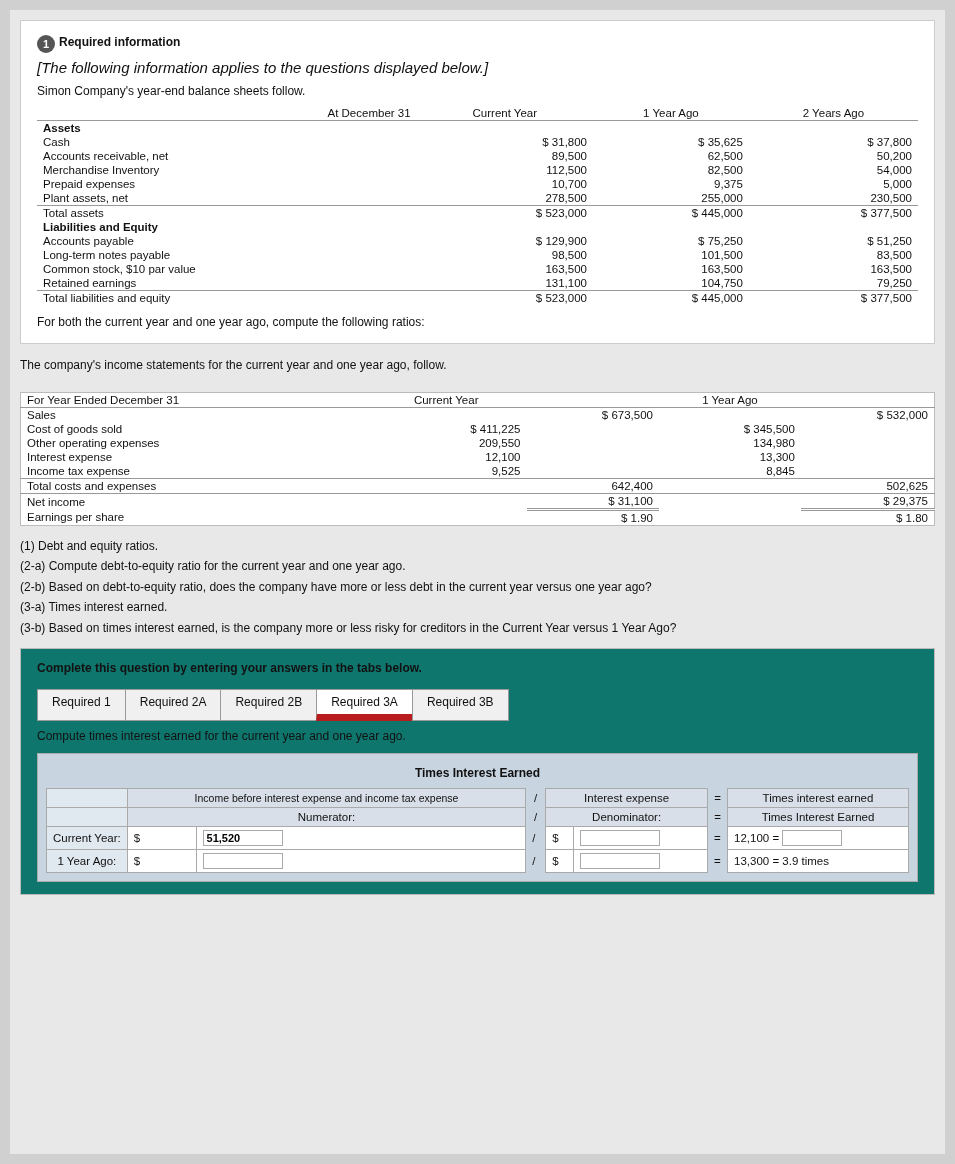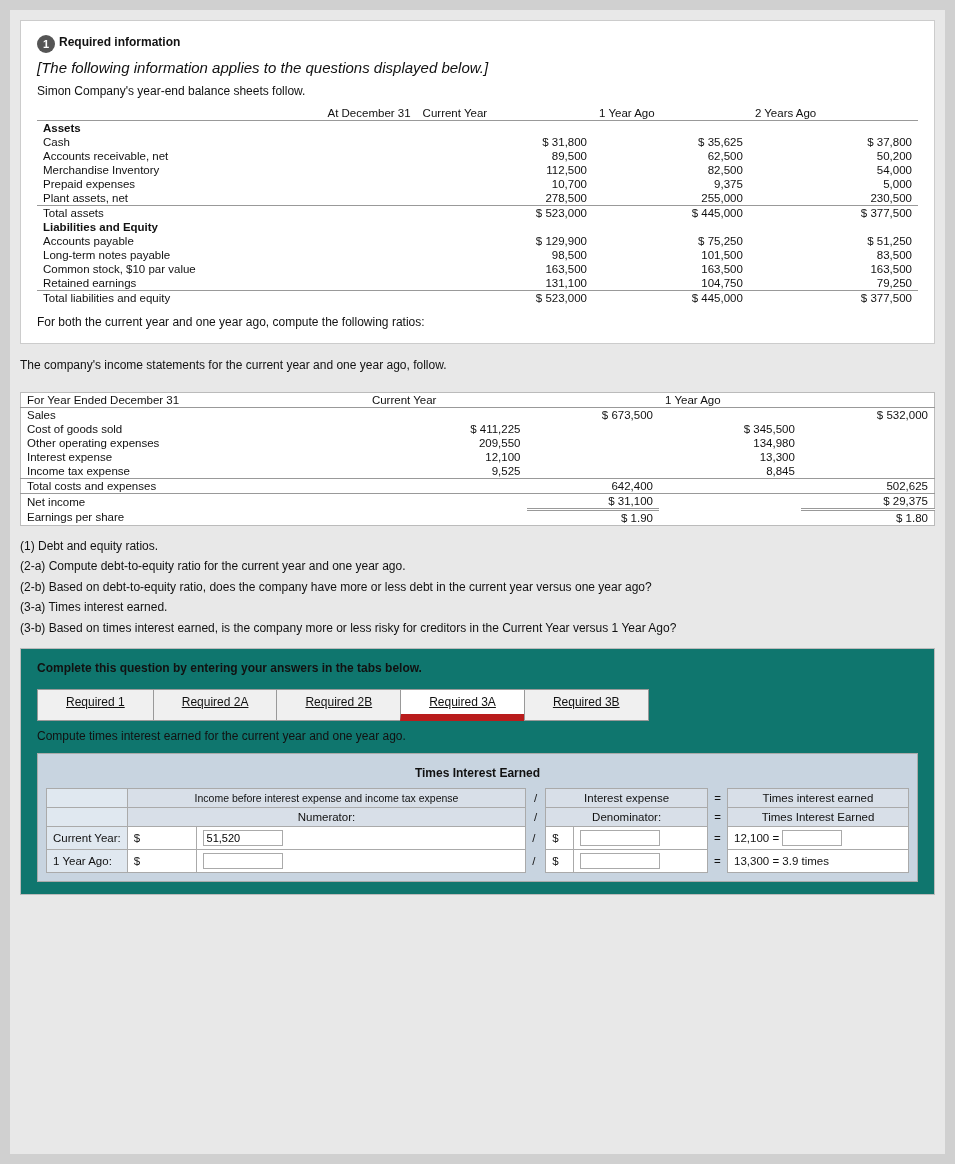--- a/index.html
+++ b/index.html
@@ -51,21 +51,21 @@
     .balance-sheet-title {
       font-size: 12px;
       margin-bottom: 8px;
     }
     table.data-table {
       width: 100%;
       border-collapse: collapse;
       font-size: 11.5px;
     }
     table.data-table th {
-      text-align: left;
+      text-align: center;
       font-weight: normal;
       padding: 1px 6px;
       border-bottom: 1px solid #999;
       white-space: nowrap;
     }
     table.data-table th:first-child {
       text-align: right;
     }
     table.data-table td {
       padding: 1px 6px;
@@ -110,27 +110,26 @@
     }
 
     
     .tab-bar {
       display: flex;
       gap: 0;
       margin-top: 14px;
       margin-bottom: 8px;
     }
     .tab {
-      padding: 5px 28px;
+      padding: 5px 14px;
       border: 1px solid #999;
       background: #f0f0f0;
       cursor: pointer;
       font-size: 12px;
       border-right: none;
-      text-decoration: underline;
     }
     .tab:last-child {
       border-right: 1px solid #999;
     }
     .tab.active {
       background: #fff;
       border-bottom: 7px solid #b91c1c;
       font-weight: normal;
     }
     .tab-content-label {
@@ -167,20 +166,21 @@
       white-space: nowrap;
     }
     .tie-table th {
       background: #d8dfe8;
       font-weight: normal;
       text-align: center;
     }
     .tie-table .label-col {
       background: #e0e8f0;
       width: 72px;
+      text-align: center;
     }
     .tie-table input[type="text"] {
       border: 1px solid #aaa;
       padding: 1px 3px;
       width: 80px;
       font-size: 11px;
     }
     .slash-cell {
       text-align: center;
       width: 20px;
@@ -431,21 +431,21 @@
             <th class="eq-cell">=</th>
             <th>Times Interest Earned</th>
           </tr>
         </thead>
         <tbody>
 
           <tr>
             <td class="label-col">Current Year:</td>
             <td>$</td>
             <td>
-              <input type="text" value="51,520" style="width: 80px;">
+              <input type="text" value="51,520" style="width: 80px; font-weight: bold;">
             </td>
             <td class="slash-cell">/</td>
             <td>$</td>
             <td>
               <input type="text" value="" style="width: 80px;">
             </td>
             <td class="eq-cell">=</td>
             <td>
               <span>12,100</span>
               <span> =</span>

